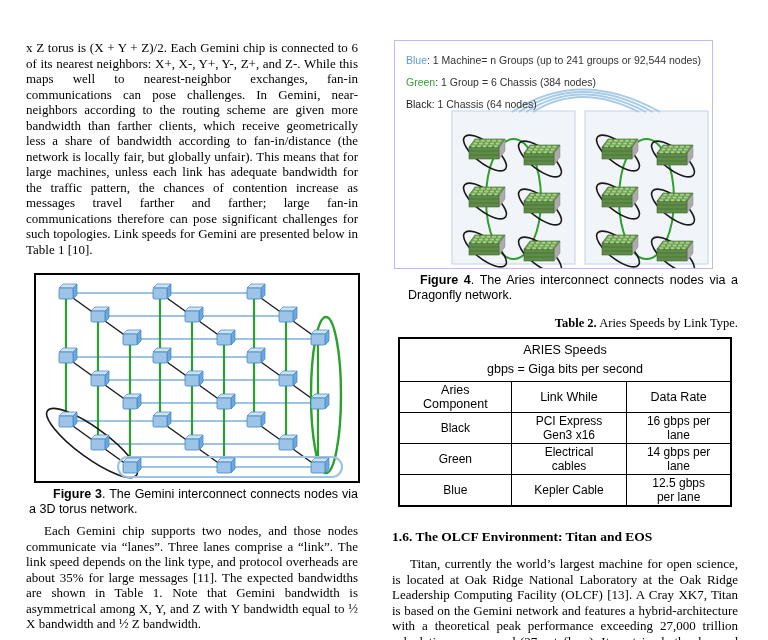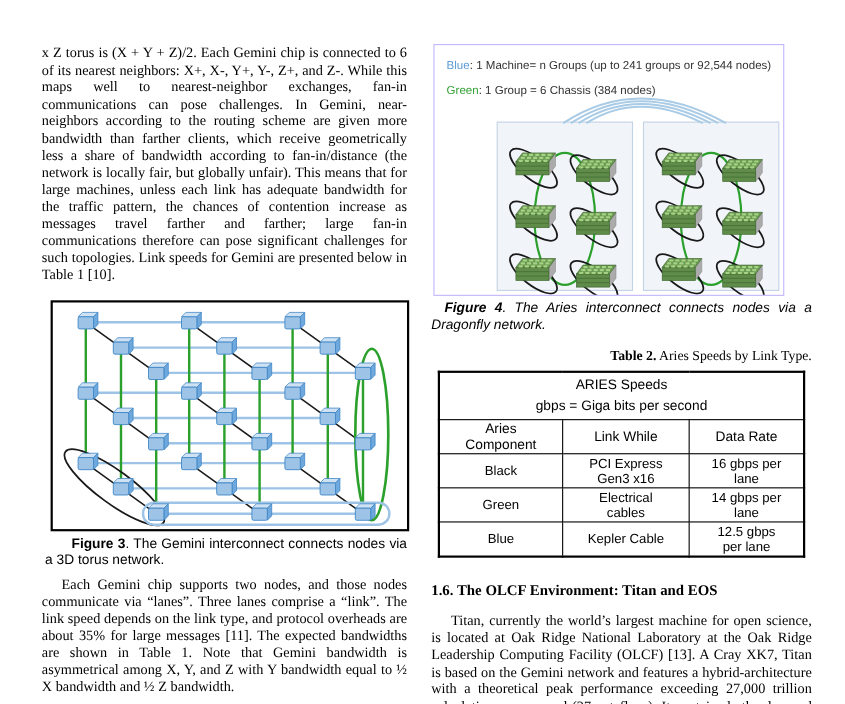--- a/index.html
+++ b/index.html
@@ -3,21 +3,21 @@
 <meta charset="utf-8">
 <style>
   html,body{margin:0;padding:0;}
   body{
     width:768px;height:640px;overflow:hidden;position:relative;
     background:#ffffff;
     font-family:"Liberation Serif", serif;
     color:#000;
   }
   .col{position:absolute;top:40px;}
-  .col-left{left:38px;width:332px;}
+  .col-left{left:26px;width:332px;}
   .col-right{left:392px;width:346px;}
 
   .body-text{
     margin:0;font-size:13px;line-height:15.5px;text-align:justify;
     font-family:"Liberation Serif", serif;
   }
   .indent{text-indent:18px;}
 
   
   .fig3-box{
@@ -43,21 +43,21 @@
   }
   .fig4-legend{
     position:absolute;left:11px;top:8px;
     font-family:"Liberation Sans", sans-serif;font-size:10.5px;color:#333;
   }
   .legend-line{height:22px;line-height:22px;white-space:nowrap;}
   .lg-blue{color:#5B9BD5;}
   .lg-green{color:#34A136;}
   .lg-black{color:#1a1a1a;}
   .fig4-box svg{position:absolute;left:0;top:0;}
-  .fig4-caption{margin-left:0;text-indent:12px;font-style:italic;}
+  .fig4-caption{margin-left:16px;text-indent:12px;}
 
   
   .speeds-table{
     margin:6px 0 0 6px;border-collapse:collapse;width:334px;
     font-family:"Liberation Sans", sans-serif;font-size:12px;
     border:2px solid #000;
   }
   .speeds-table td{border:1px solid #000;text-align:center;padding:1px 18px;}
   .speeds-table .title-cell{height:40px;border-bottom:1px solid #000;}
   .speeds-table .title-line{line-height:19px;font-size:12.5px;}
@@ -459,20 +459,21 @@
         <rect x="288.79999999999995" y="203.5" width="3.8" height="2" rx="0.6" fill="#A5D284"></rect>
         <rect x="264.5" y="206.20000000000002" width="3.8" height="2" rx="0.6" fill="#A5D284"></rect>
         <rect x="270.1" y="206.20000000000002" width="3.8" height="2" rx="0.6" fill="#A5D284"></rect>
         <rect x="275.7" y="206.20000000000002" width="3.8" height="2" rx="0.6" fill="#A5D284"></rect>
         <rect x="281.3" y="206.20000000000002" width="3.8" height="2" rx="0.6" fill="#A5D284"></rect>
         <rect x="286.9" y="206.20000000000002" width="3.8" height="2" rx="0.6" fill="#A5D284"></rect>
       </svg>
     <div class="fig4-legend">
       <div class="legend-line"><span class="lg-blue">Blue</span><span>: 1 Machine= n Groups (up to 241 groups or 92,544 nodes)</span></div>
       <div class="legend-line"><span class="lg-green">Green</span><span>: 1 Group = 6 Chassis (384 nodes)</span></div>
+      <div class="legend-line"><span class="lg-black">Black</span><span>: 1 Chassis (64 nodes)</span></div>
     </div>
   </div>
 
   <p class="fig-caption fig4-caption"><b>Figure 4</b><span>. The Aries interconnect connects nodes via a Dragonfly network.</span></p>
 
   <p class="table-caption"><b>Table 2.</b><span>  Aries Speeds by Link Type.</span></p>
 
   <table class="speeds-table">
     <tbody>
         <tr>

